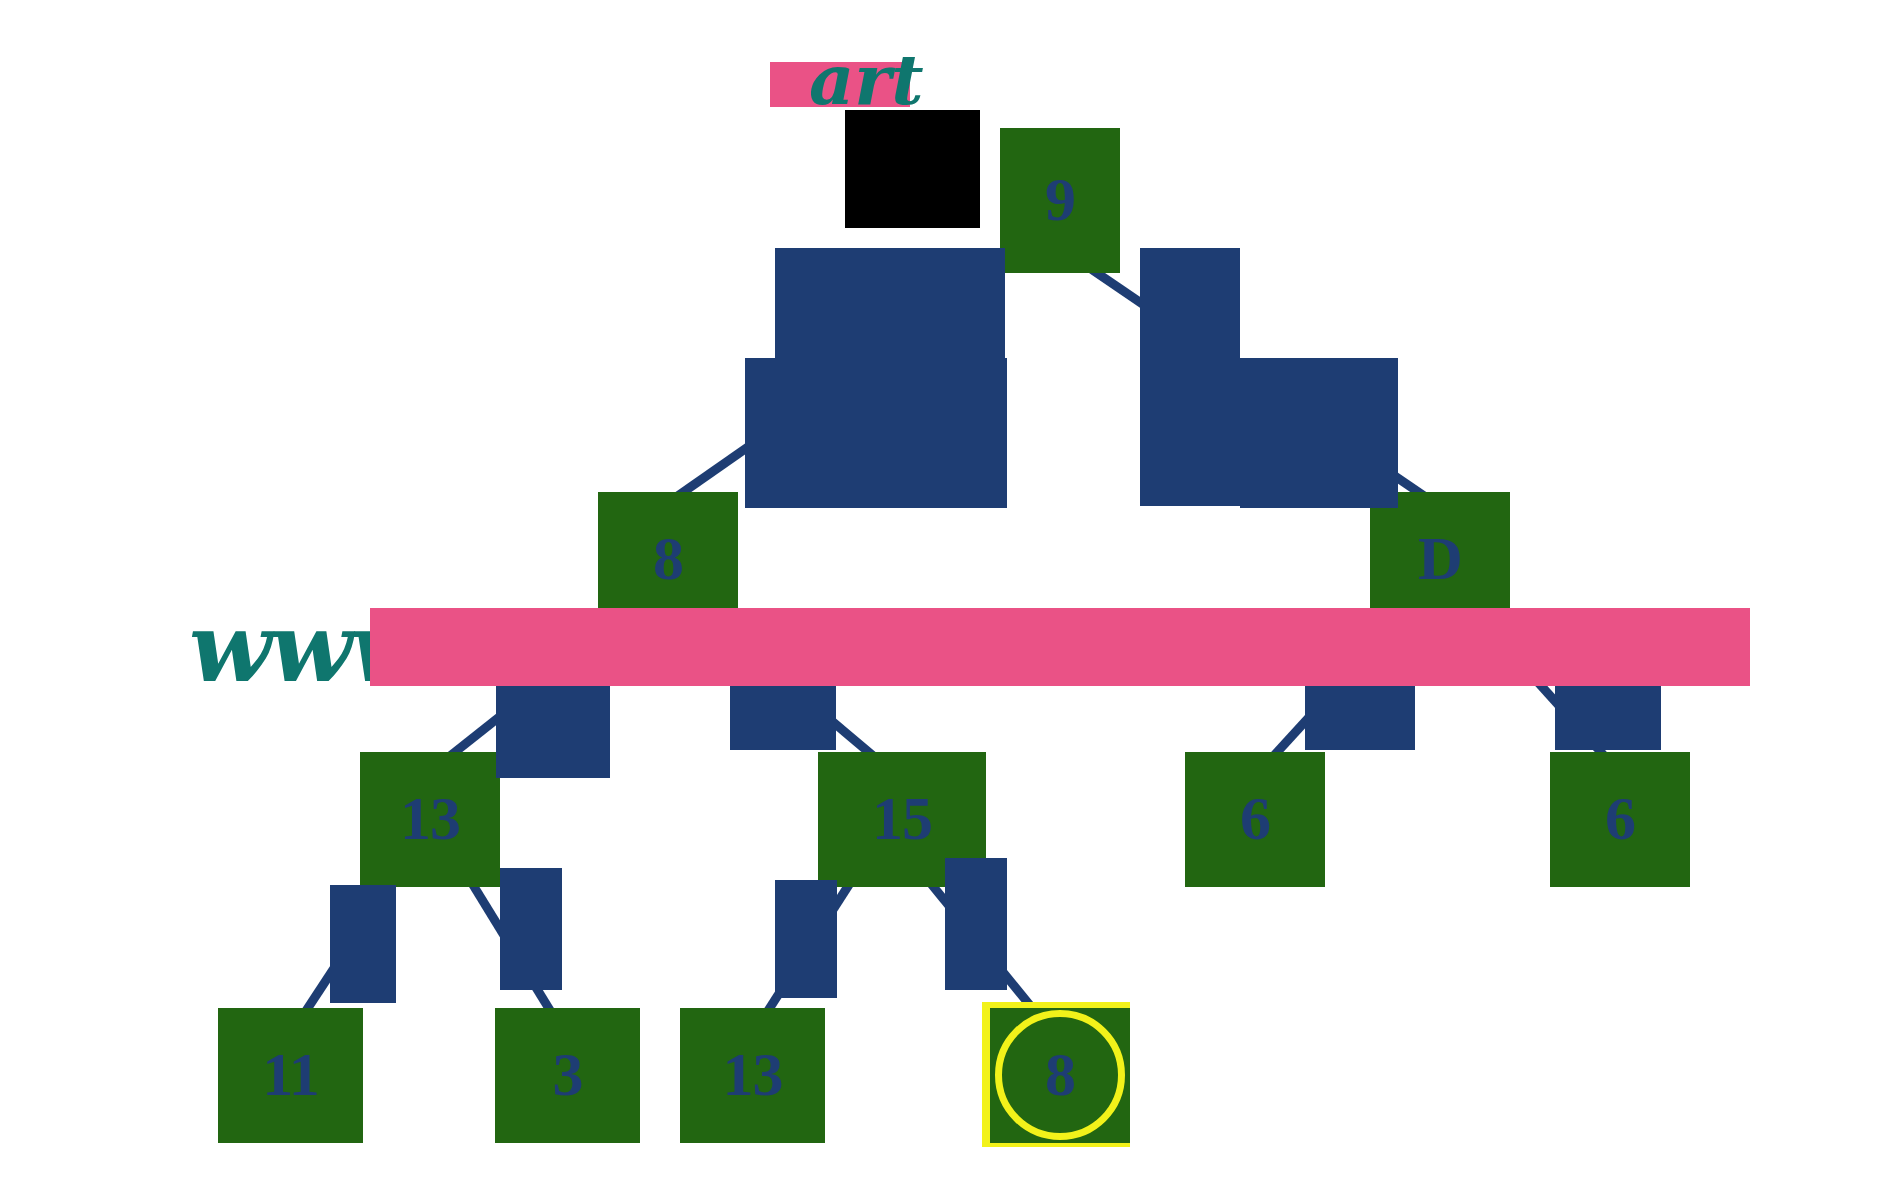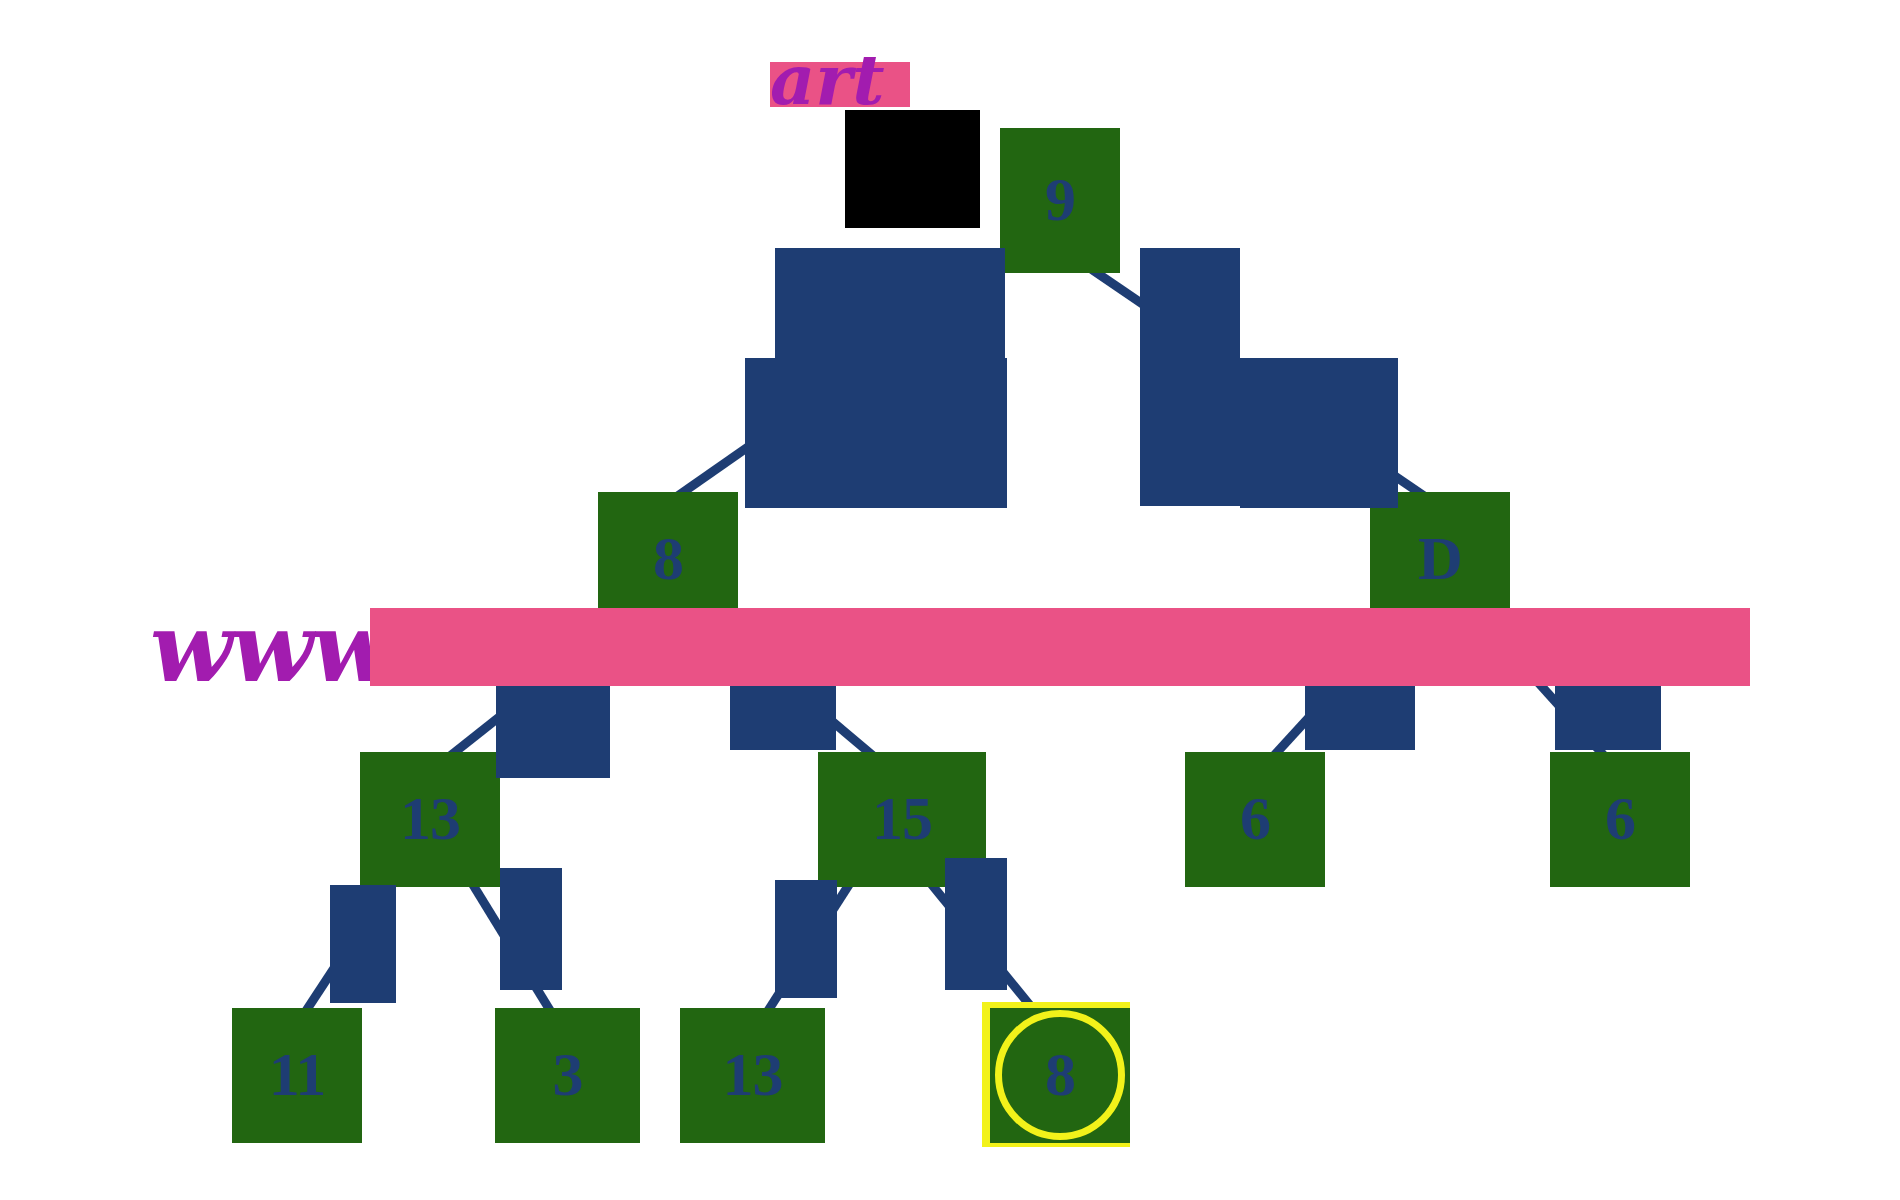--- a/index.html
+++ b/index.html
@@ -65,26 +65,27 @@
     background: #1e3d73;
   }
   .redact-black {
     position: absolute;
     background: #000000;
   }
 
   
   .watermark {
     position: absolute;
-    color: #a21caf;
+    color: #0f766e;
     font-family: "DejaVu Serif", "Liberation Serif", serif;
     font-style: italic;
     font-weight: bold;
     white-space: nowrap;
     line-height: 1;
+    padding-left: 39px;
   }
   #watermark-main {
     font-size: 96px;
     left: 150px;
     top: 600px;
     letter-spacing: -2px;
   }
   #watermark-bar {
     position: absolute;
     background: #ea5286;
@@ -158,21 +159,21 @@
   </div>
 
   <div class="node" style="left:1185px; top:752px; width:140px; height:135px;">
     <span class="node-label">6</span>
   </div>
 
   <div class="node" style="left:1550px; top:752px; width:140px; height:135px;">
     <span class="node-label">6</span>
   </div>
 
-  <div class="node" style="left:232px; top:1008px; width:130px; height:135px;">
+  <div class="node" style="left:218px; top:1008px; width:145px; height:135px;">
     <span class="node-label">11</span>
   </div>
 
   <div class="node" style="left:495px; top:1008px; width:145px; height:135px;">
     <span class="node-label">3</span>
   </div>
 
   <div class="node" style="left:680px; top:1008px; width:145px; height:135px;">
     <span class="node-label">13</span>
   </div>

